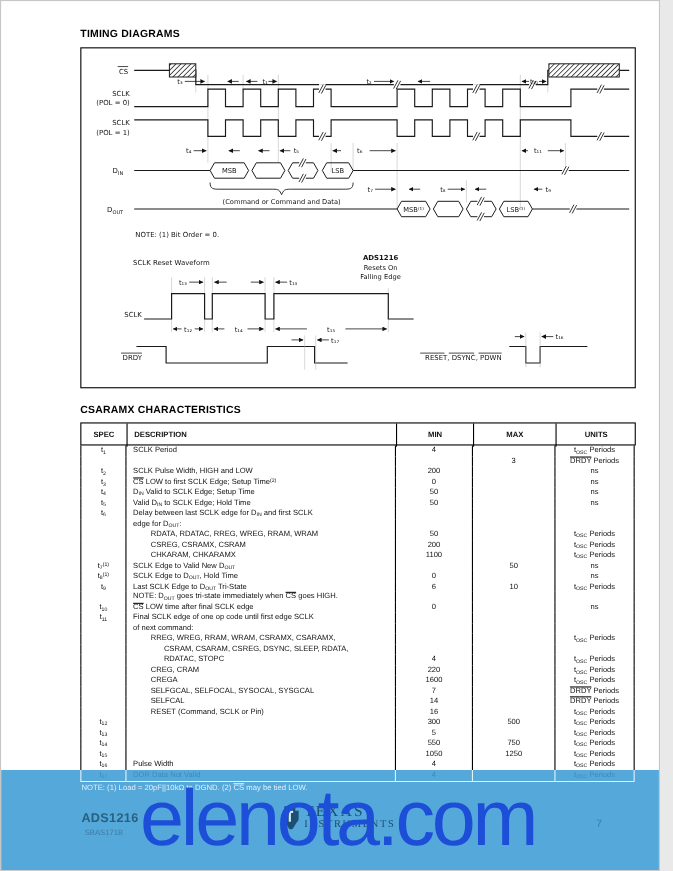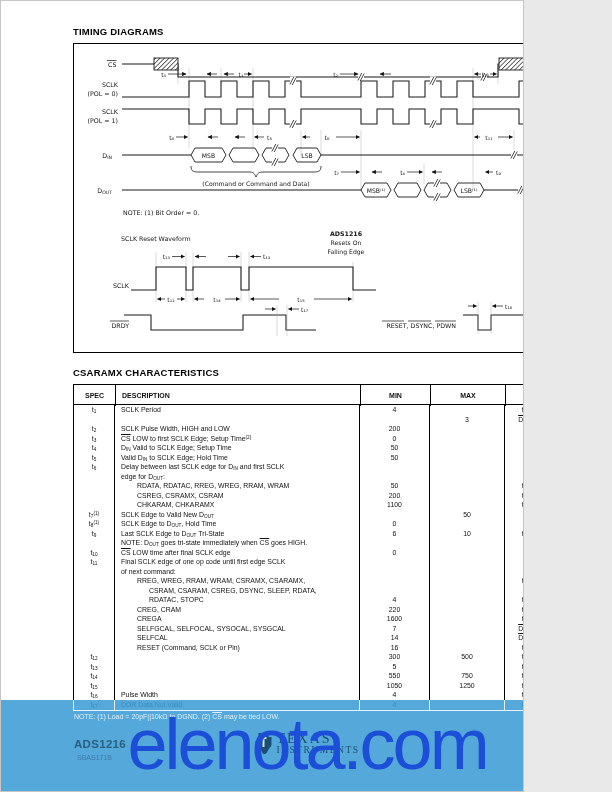--- a/index.html
+++ b/index.html
@@ -1,16 +1,16 @@
 <!DOCTYPE html>
 <html><head>
 <meta charset="utf-8">
 <style>
   html,body{margin:0;padding:0;background:#e9e9e9;}
-  .page{position:relative;width:524px;height:792px;background:#fff;border:1px solid #c6c6c6;
+  .page{position:relative;width:600px;height:792px;background:#fff;border:1px solid #c6c6c6;
         box-sizing:border-box;overflow:hidden;font-family:"Liberation Sans",sans-serif;color:#111;}
   .sec-title{position:absolute;left:72px;font-size:9.5px;font-weight:bold;letter-spacing:.2px;color:#000;}
   #title1{top:25px;}
   #title2{top:366px;}
 
   .diagram-box{position:absolute;left:72px;top:42px;width:505px;height:310px;border:1.3px solid #000;box-sizing:border-box;}
   svg text{font-family:"DejaVu Sans",sans-serif;fill:#141414;}
   .lb{font-size:6.3px;}
   .lbs{font-size:6.1px;}
   .wv{stroke:#1a1a1a;stroke-width:1.05;fill:none;}

